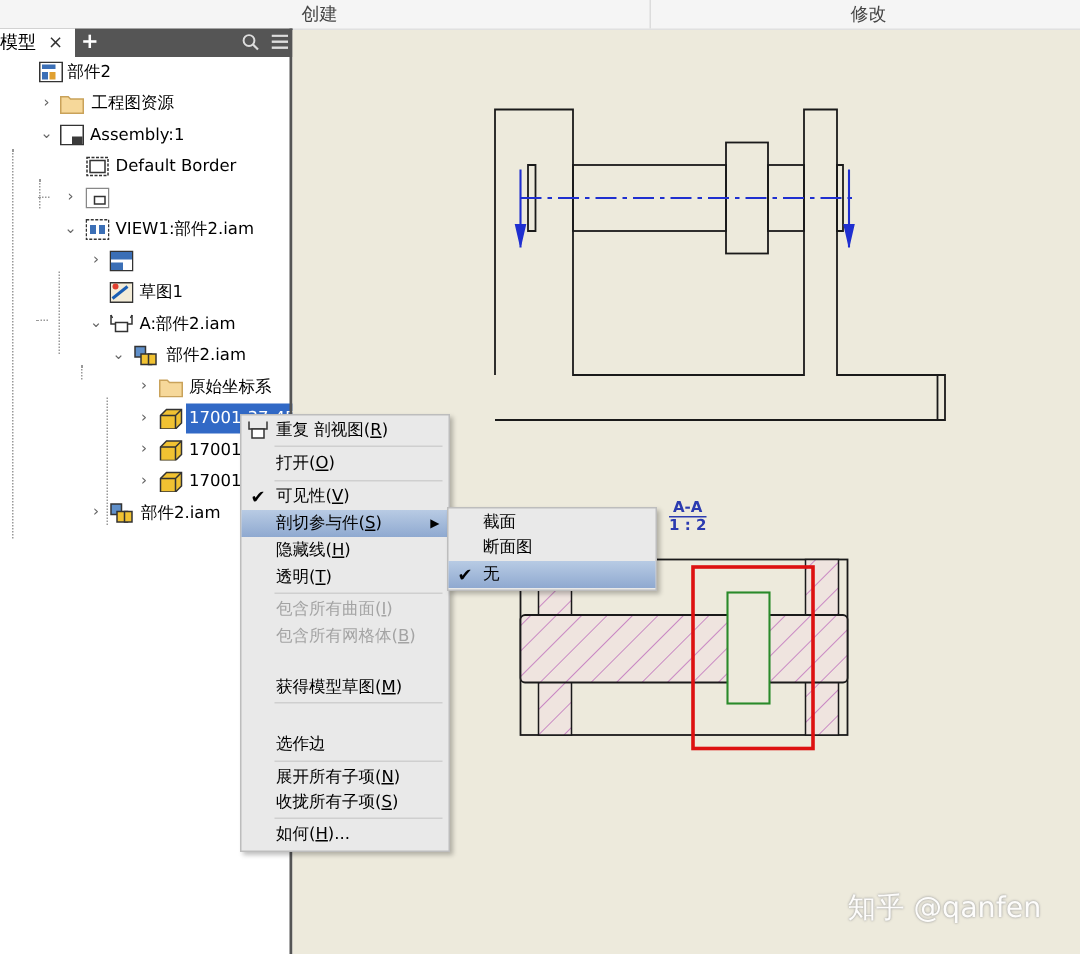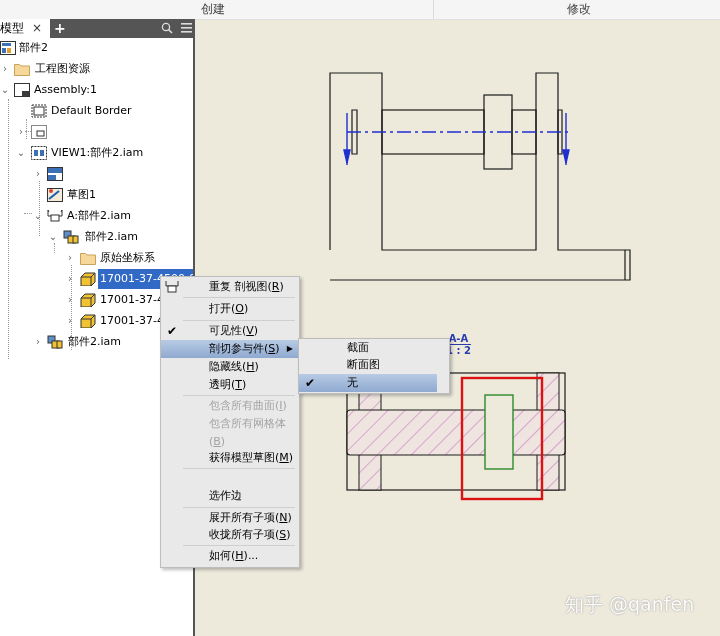--- a/index.html
+++ b/index.html
@@ -11,44 +11,44 @@
   .panel{position:absolute;left:0;top:19px;width:195px;height:617px;background:#fff;}
   .panel-head{position:absolute;left:0;top:0;width:195px;height:19px;background:#555;}
   .tab-model{position:absolute;left:0;top:0;width:50px;height:19px;background:#fff;font-size:12px;line-height:19px;}
   .tab-model .lbl{position:absolute;left:0;top:0;}
   .tab-model .close{position:absolute;left:32px;top:0;font-size:12px;color:#333;}
   .plus{position:absolute;left:54px;top:0;color:#fff;font-weight:bold;font-size:14px;line-height:18px;}
   .search{position:absolute;left:161px;top:3px;width:12px;height:12px;}
   .menu-ico{position:absolute;left:181px;top:4px;width:11px;height:10px;}
   .panel-edge{position:absolute;left:193px;top:19px;width:2px;height:617px;background:#555;}
   .tree{position:absolute;left:0;top:19px;width:193px;}
-  .node{position:absolute;height:20px;line-height:20px;font-size:11px;white-space:nowrap;}
+  .node{position:absolute;height:20px;line-height:20px;font-size:11px;white-space:nowrap;margin-left:26px;}
   .node .tw{position:absolute;top:0;width:10px;text-align:center;color:#666;font-size:10px;}
   .node .ic{position:absolute;top:3px;width:16px;height:14px;}
   .node .tx{position:absolute;top:0;}
   .node .tx.sel{background:#3169c6;color:#fff;padding:0 2px;}
   .vline{position:absolute;border-left:1px dotted #999;}
   .hline{position:absolute;border-top:1px dotted #999;width:8px;}
   
   .canvas{position:absolute;left:195px;top:20px;width:525px;height:616px;background:#edeadc;}
   .drawing{position:absolute;left:0;top:0;}
   .view-label{position:absolute;left:446px;top:333px;color:#2b3bb0;font-size:10px;font-weight:bold;text-align:center;line-height:11px;}
   .view-label .top{border-bottom:1px solid #2b3bb0;}
   .watermark{position:absolute;left:565px;top:592px;font-size:19px;color:#fff;text-shadow:0 0 1px #aaa,0 0 2px #999;opacity:.9;}
   
   .ctx{position:absolute;left:160px;top:276px;width:138px;height:290px;background:#e9e9e9;border:1px solid #bdbdbd;box-shadow:2px 2px 3px rgba(0,0,0,.25);}
   .mi{position:absolute;left:0;width:138px;height:18px;line-height:18px;font-size:11px;}
-  .mi .lbl{position:absolute;left:23px;top:0;margin-left:25px;}
+  .mi .lbl{position:absolute;left:23px;top:0;}
   .mi.dis{color:#a4a4a4;}
   .mi.hl{background:linear-gradient(#b8cbe4,#8fa9d0);}
   .mi .chk{position:absolute;left:6px;top:0;font-size:12px;}
   .mi .arr{position:absolute;right:6px;top:0;font-size:8px;}
   .mi .ico{position:absolute;left:4px;top:2px;width:14px;height:14px;}
   .msep{position:absolute;left:22px;width:112px;height:1px;background:#cfcfcf;}
-  .sub{position:absolute;left:298px;top:338px;width:138px;height:54px;background:#e9e9e9;border:1px solid #bdbdbd;box-shadow:2px 2px 3px rgba(0,0,0,.25);padding-left:12px;}
+  .sub{position:absolute;left:298px;top:338px;width:138px;height:54px;background:#e9e9e9;border:1px solid #bdbdbd;box-shadow:2px 2px 3px rgba(0,0,0,.25);}
   .sub .mi{width:138px;}
   u{text-decoration:underline;}
 </style>
 </head>
 <body>
 
 <div class="ribbon">
   <span class="grp" style="left:201px">创建</span>
   <div class="sep"></div>
   <span class="grp" style="left:567px">修改</span>

